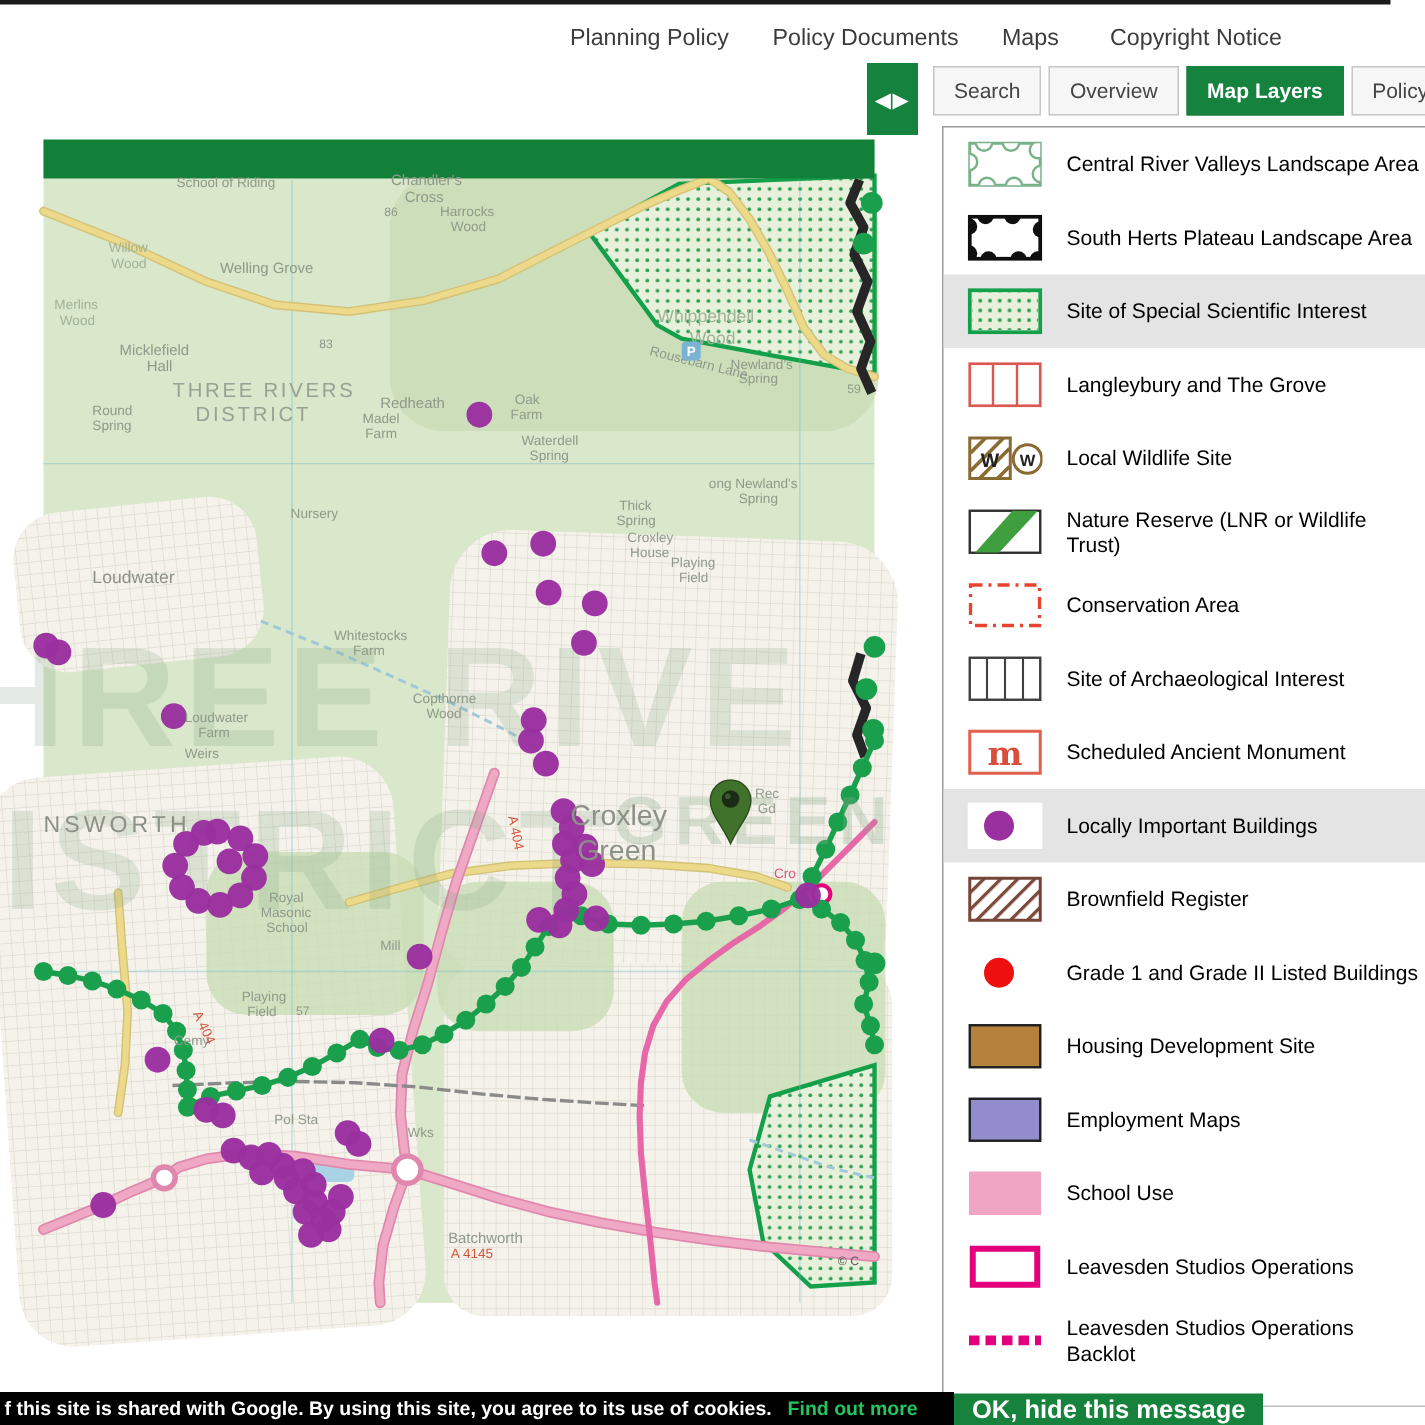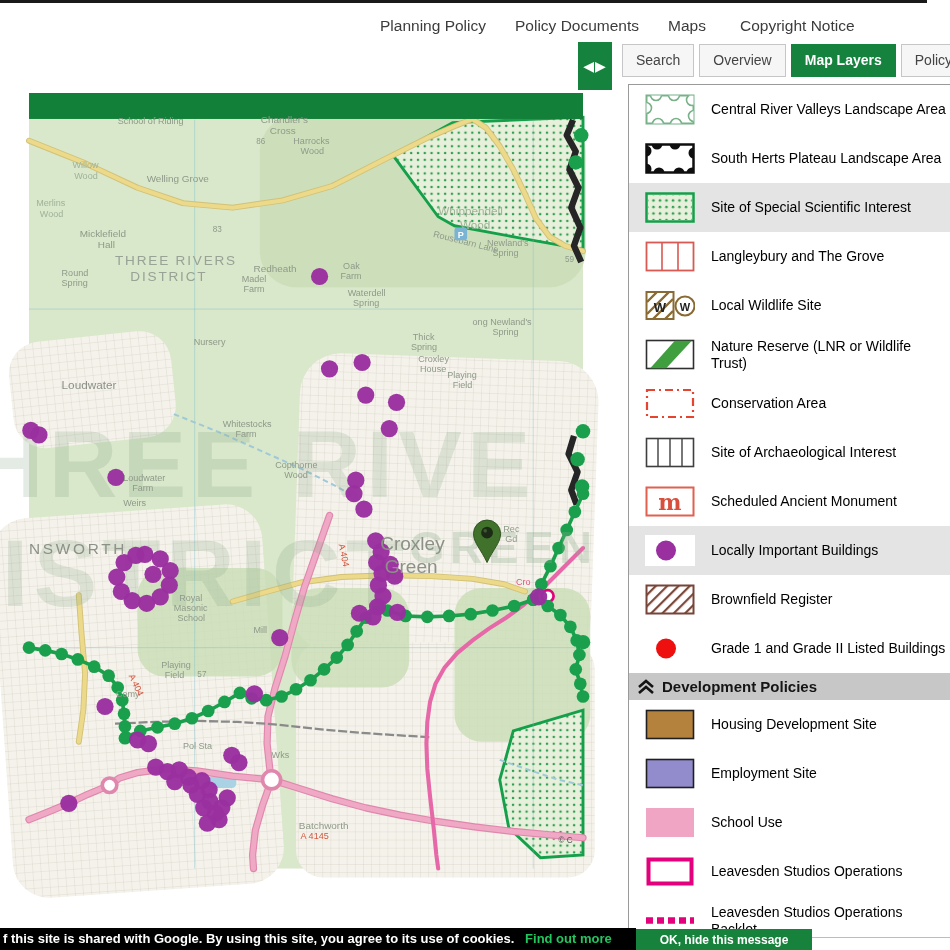--- a/index.html
+++ b/index.html
@@ -31,21 +31,21 @@
   .sect{display:flex;align-items:center;height:27px;background:#c7c7c7;color:#151515;
         font-size:15px;font-weight:bold;cursor:pointer;}
   .sect .sicon{margin:0 6px 0 7px;display:flex;}
   .panel-bottom-line{position:absolute;left:812px;top:937px;width:138px;height:1px;background:#bdbdbd;z-index:7;}
   
   .cookiebar{position:absolute;left:0;top:928px;width:636px;height:22px;background:#000;color:#fff;
        z-index:8;font-size:13px;font-weight:bold;line-height:22px;padding-left:3px;
        white-space:nowrap;overflow:hidden;box-sizing:border-box;}
   .cookiebar .more{color:#22c55e;font-weight:bold;margin-left:7px;text-decoration:none;cursor:pointer;}
   .cookie-ok{position:absolute;left:636px;top:929px;height:21px;min-width:176px;z-index:9;border:0;
-       background:#17823c;color:#fff;font-weight:bold;font-size:12px;cursor:pointer;padding:0 12px;}
+       background:#17823c;color:#fff;font-weight:bold;font-size:17px;cursor:pointer;padding:0 12px;}
 </style>
 </head>
 <body>
 
 <div class="stage">
   <div class="topnav" id="topnav">
       <span class="nav-item n0">Planning Policy</span>
       <span class="nav-item n1">Policy Documents</span>
       <span class="nav-item n2">Maps</span>
       <span class="nav-item n3">Copyright Notice</span>
@@ -456,39 +456,31 @@
       <rect x="1.5" y="1.5" width="47" height="28" fill="url(#sp11)" stroke="#774538" stroke-width="2"></rect>
             </svg></span>
           <span class="lbl">Brownfield Register</span>
         </div>
         <div class="lrow">
           <span class="sw"><svg width="50" height="31" viewBox="0 0 50 31">
               <circle cx="21" cy="15.5" r="10" fill="#ee0f0f"></circle>
             </svg></span>
           <span class="lbl">Grade 1 and Grade II Listed Buildings</span>
         </div>
-        <div class="sect">
-          <span class="sicon">
-<svg width="20" height="16" viewBox="0 0 20 16">
-              <path d="M3 8L10 2L17 8M3 14L10 8L17 14" stroke="#141414" stroke-width="2.6" fill="none"></path>
-            </svg>
-</span>
-          <span>Development Policies</span>
-        </div>
         <div class="lrow">
           <span class="sw"><svg width="50" height="31" viewBox="0 0 50 31">
               <rect x="1.5" y="1.5" width="47" height="28" fill="#b5823e" stroke="#1f1f1f" stroke-width="1.6"></rect>
             </svg></span>
           <span class="lbl">Housing Development Site</span>
         </div>
         <div class="lrow">
           <span class="sw"><svg width="50" height="31" viewBox="0 0 50 31">
               <rect x="1.5" y="1.5" width="47" height="28" fill="#928ccd" stroke="#1f1f1f" stroke-width="1.6"></rect>
             </svg></span>
-          <span class="lbl">Employment Site</span>
+          <span class="lbl">Employment Maps</span>
         </div>
         <div class="lrow">
           <span class="sw"><svg width="50" height="31" viewBox="0 0 50 31">
               <rect x="1" y="1" width="48" height="29" fill="#f1a5c5"></rect>
             </svg></span>
           <span class="lbl">School Use</span>
         </div>
         <div class="lrow">
           <span class="sw"><svg width="50" height="31" viewBox="0 0 50 31">
               <rect x="3.5" y="3.5" width="43" height="24" fill="#fff" stroke="#e4007d" stroke-width="4"></rect>

